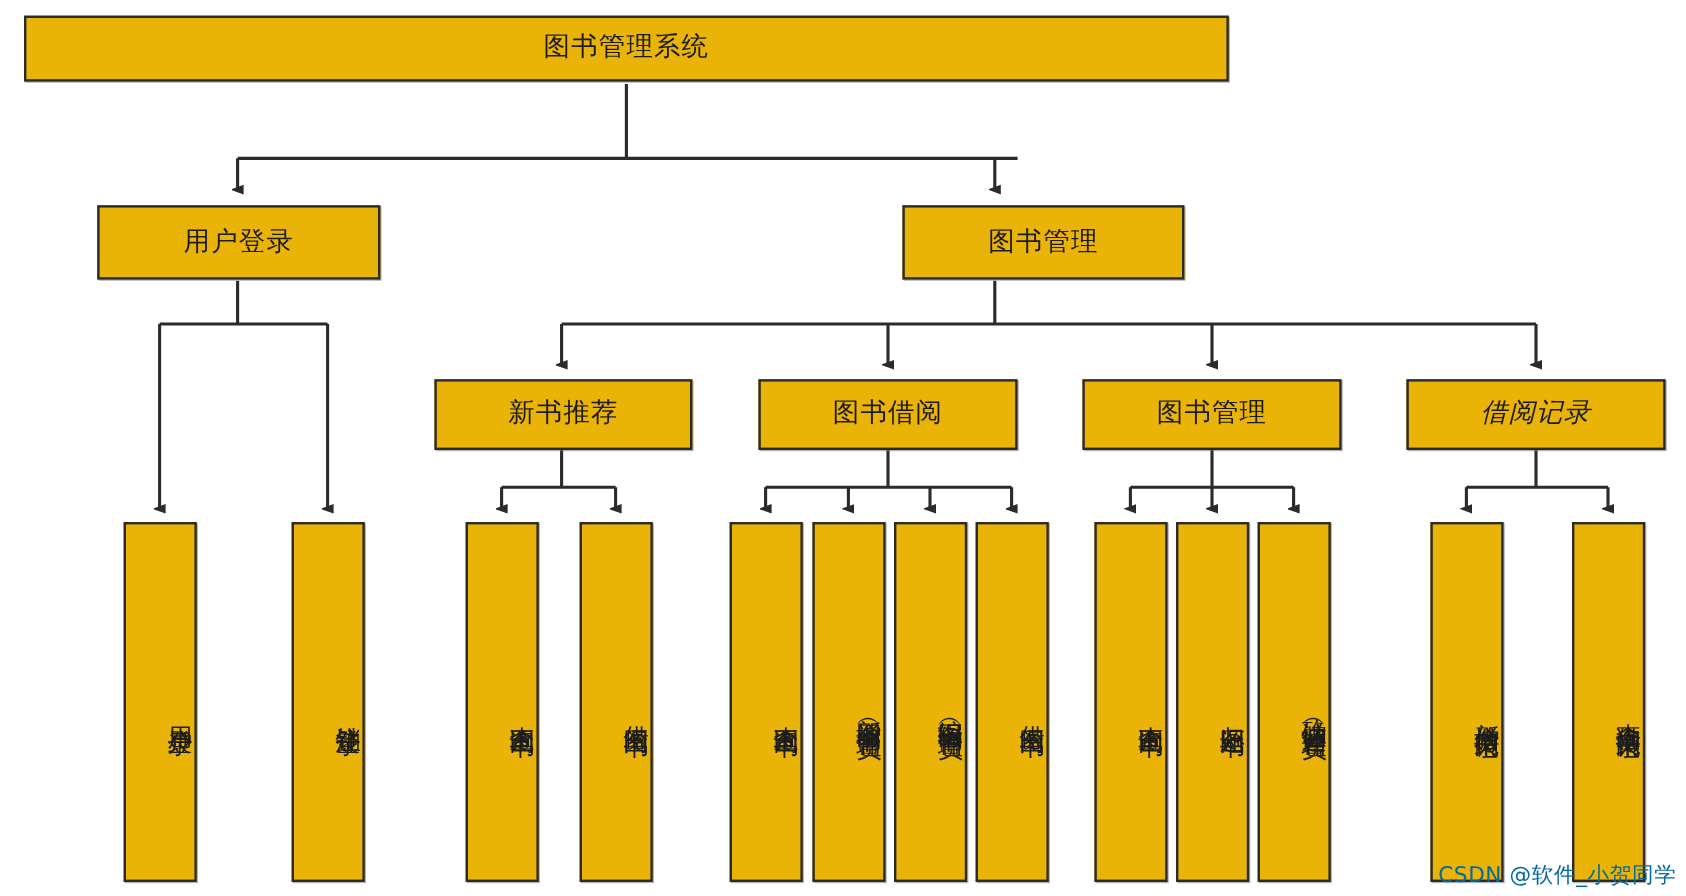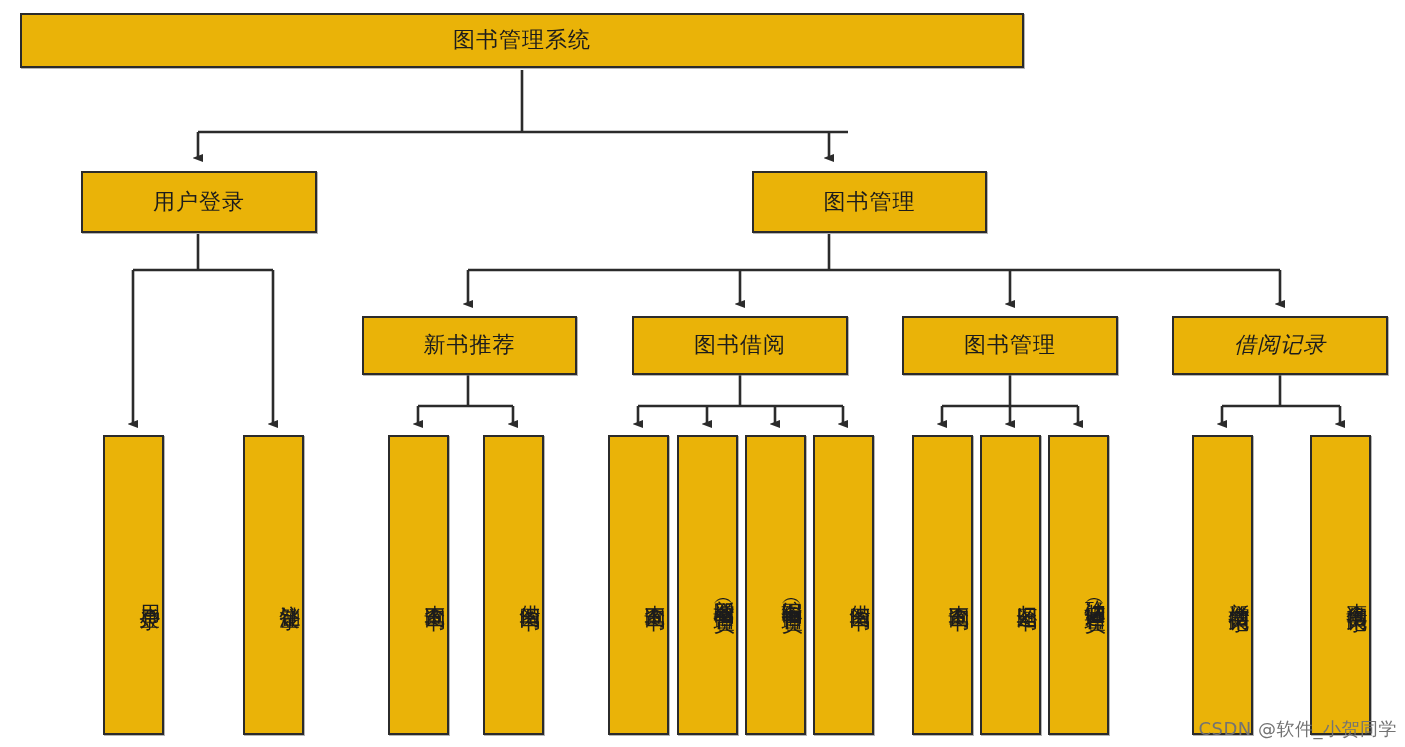--- a/index.html
+++ b/index.html
@@ -53,21 +53,21 @@
     writing-mode: vertical-rl;
     text-orientation: upright;
     display: block;
     white-space: nowrap;
   }
   .watermark {
     position: absolute;
     right: 8px;
     bottom: 6px;
     font-size: 18px;
-    color: #737373;
+    color: #0369a1;
     letter-spacing: 0.5px;
     z-index: 3;
     white-space: nowrap;
   }
 </style>
 </head>
 <body>
 
 <div id="canvas">
 

